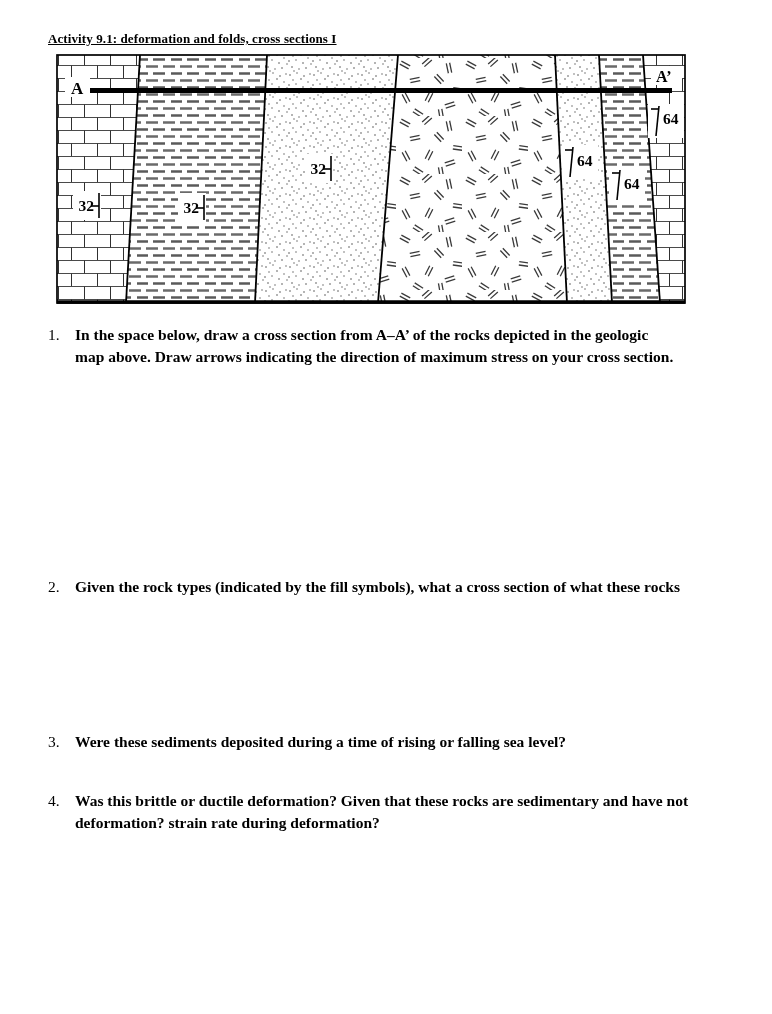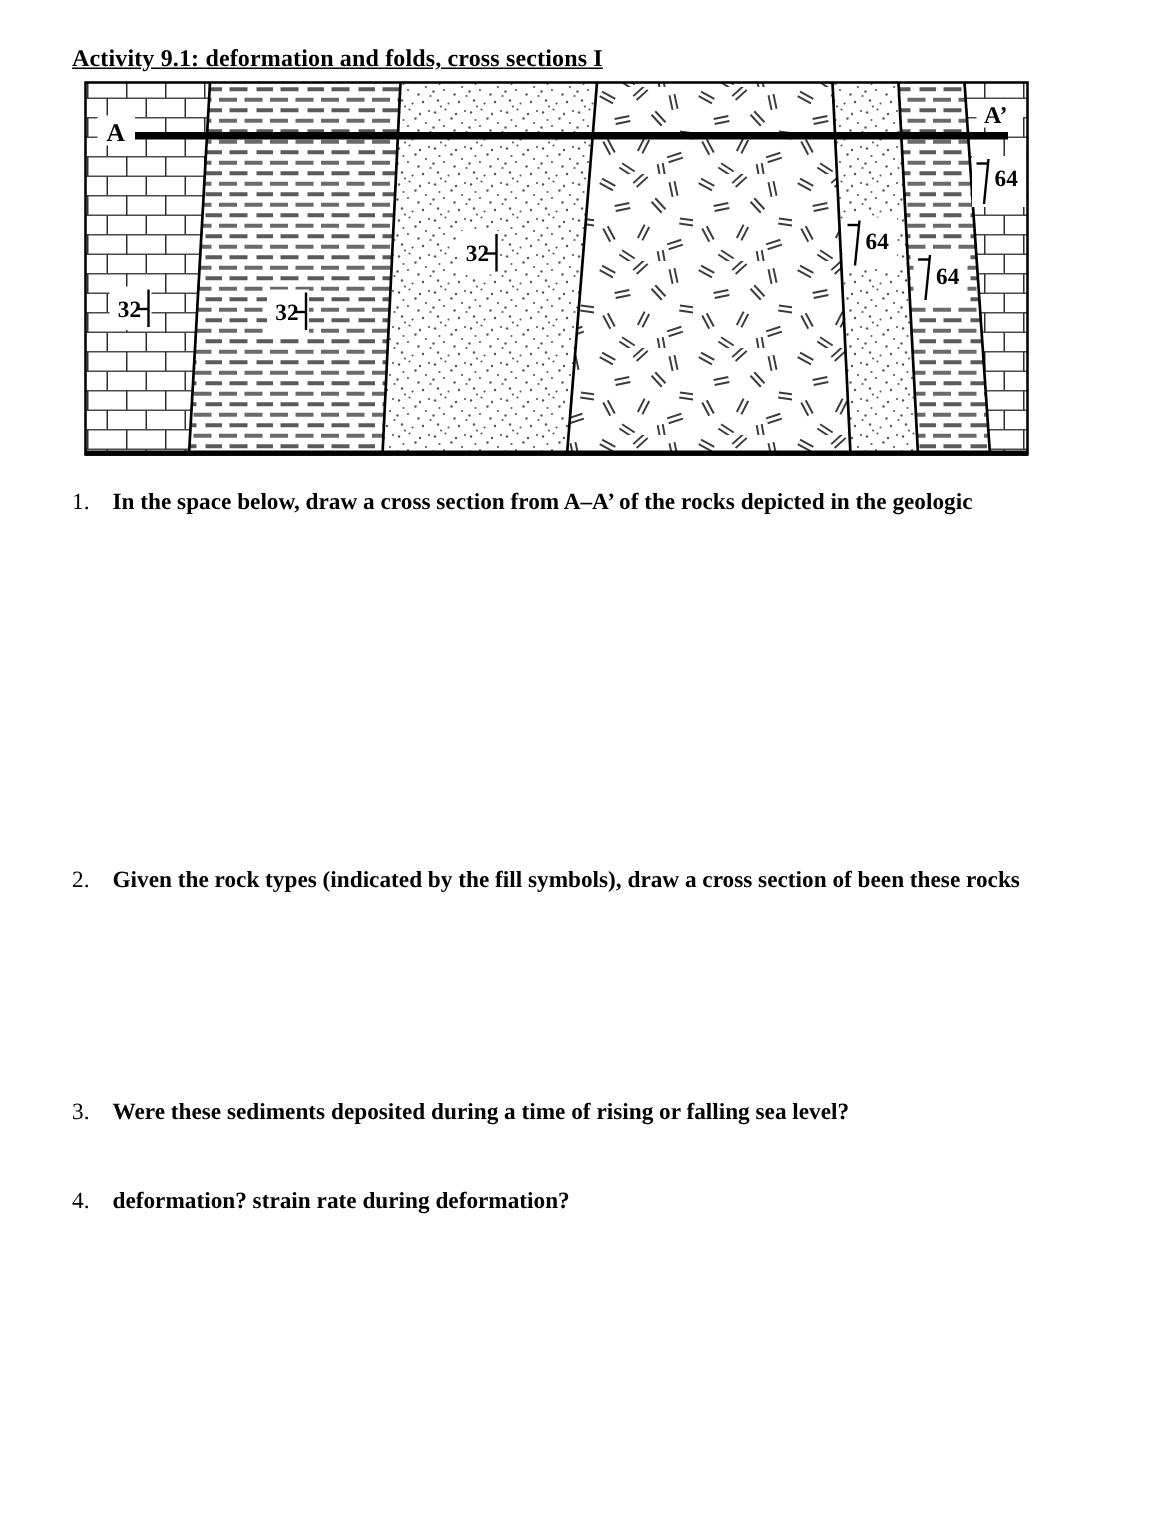--- a/index.html
+++ b/index.html
@@ -2,21 +2,21 @@
 <html><head>
 <meta charset="utf-8">
 <style>
   html,body{margin:0;padding:0;}
   body{
     width:772px;height:1014px;background:#ffffff;position:relative;
     font-family:"Liberation Serif", serif; color:#000;
   }
   .title{
     position:absolute;left:48px;top:31px;margin:0;
-    font-size:16px;font-weight:bold;text-decoration:underline;
+    font-size:13px;font-weight:bold;text-decoration:underline;
     letter-spacing:0.1px;
   }
   #map-svg{position:absolute;left:0;top:0;}
   .question{
     position:absolute;left:48px;width:678px;display:flex;
     font-size:15.5px;
   }
   .qnum{width:27px;flex:none;line-height:21.5px;}
   .qlines{flex:1;font-weight:bold;}
   .qlines div{line-height:21.5px;white-space:nowrap;}
@@ -147,33 +147,35 @@
       <line x1="651" y1="109" x2="659" y2="109" stroke="#000" stroke-width="1.6"></line>
       <text x="663" y="124" font-size="15.5" font-weight="600" text-anchor="start" font-family="&quot;Liberation Serif&quot;,serif">64</text>
     </g>
 </svg>
 
 <div id="questions">
     <div class="question" style="top: 324px;">
       <div class="qnum">1.</div>
       <div class="qlines">
         <div>In the space below, draw a cross section from A–A’ of the rocks depicted in the geologic</div>
+        <div>map above. Draw arrows indicating the direction of maximum stress on your cross section.</div>
       </div>
     </div>
     <div class="question" style="top: 576px;">
       <div class="qnum">2.</div>
       <div class="qlines">
-        <div>Given the rock types (indicated by the fill symbols), draw a cross section of been these rocks</div>
+        <div>Given the rock types (indicated by the fill symbols), what a cross section of what these rocks</div>
       </div>
     </div>
     <div class="question" style="top: 731px;">
       <div class="qnum">3.</div>
       <div class="qlines">
         <div>Were these sediments deposited during a time of rising or falling sea level?</div>
       </div>
     </div>
     <div class="question" style="top: 790px;">
       <div class="qnum">4.</div>
       <div class="qlines">
+        <div>Was this brittle or ductile deformation? Given that these rocks are sedimentary and have not</div>
         <div>deformation? strain rate during deformation?</div>
       </div>
     </div>
   </div>
 
 </body></html>

